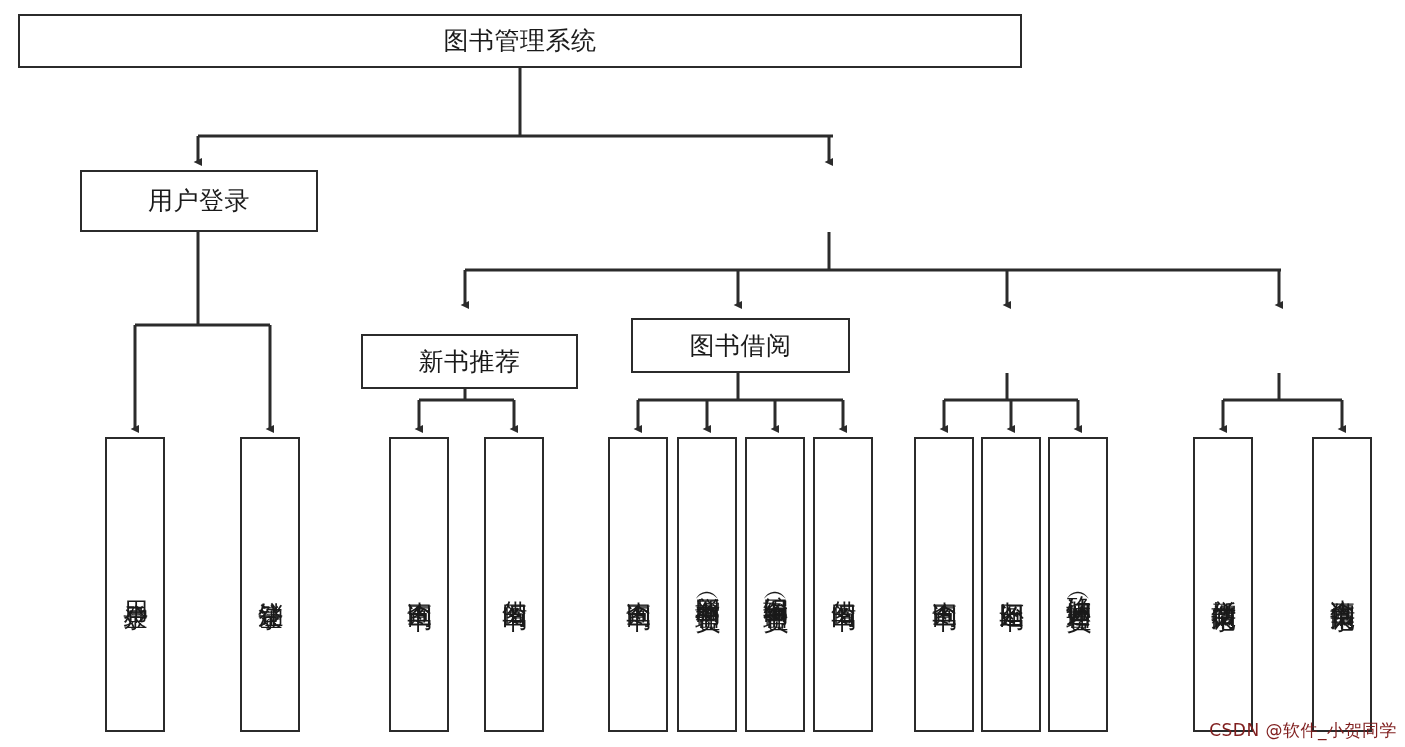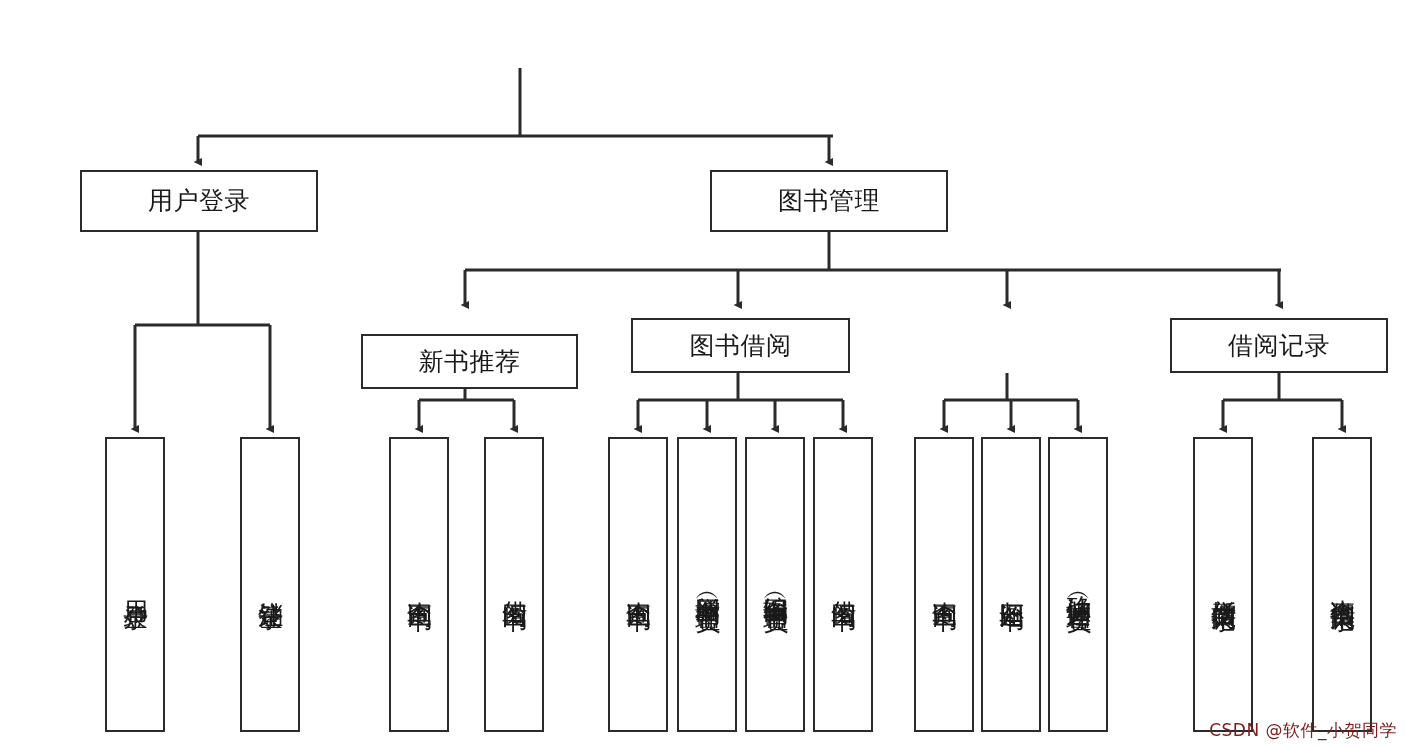--- a/index.html
+++ b/index.html
@@ -120,36 +120,33 @@
       <path d="M1011,400 L1011,429" marker-end="url(#arrowhead)"></path>
       <path d="M1078,400 L1078,429" marker-end="url(#arrowhead)"></path>
 
       <path d="M1279,373 L1279,400"></path>
       <path d="M1223,400 L1342,400"></path>
       <path d="M1223,400 L1223,429" marker-end="url(#arrowhead)"></path>
       <path d="M1342,400 L1342,429" marker-end="url(#arrowhead)"></path>
     </g>
   </svg>
 
+  <div class="node root horizontal" style="left:18px; top:14px; width:1004px; height:54px;">
+    <span class="node-label">图书管理系统</span>
+  </div>
 
   <div class="node horizontal" style="left:80px; top:170px; width:238px; height:62px;">
     <span class="node-label">用户登录</span>
-  </div>
-  <div class="node horizontal" style="left:710px; top:170px; width:238px; height:62px;">
-    <span class="node-label">图书管理</span>
   </div>
 
   <div class="node horizontal" style="left:361px; top:318px; width:217px; height:55px;margin-top:16px;">
     <span class="node-label">新书推荐</span>
   </div>
   <div class="node horizontal" style="left:631px; top:318px; width:219px; height:55px;align-items:center;">
     <span class="node-label">图书借阅</span>
-  </div>
-  <div class="node horizontal" style="left:1170px; top:318px; width:218px; height:55px;">
-    <span class="node-label">借阅记录</span>
   </div>
 
   <div class="node vertical" style="left:105px; top:437px; width:60px; height:295px;">
     <span class="node-label">用户登录</span>
   </div>
   <div class="node vertical" style="left:240px; top:437px; width:60px; height:295px;">
     <span class="node-label">注销登录</span>
   </div>
 
   <div class="node vertical" style="left:389px; top:437px; width:60px; height:295px;">

